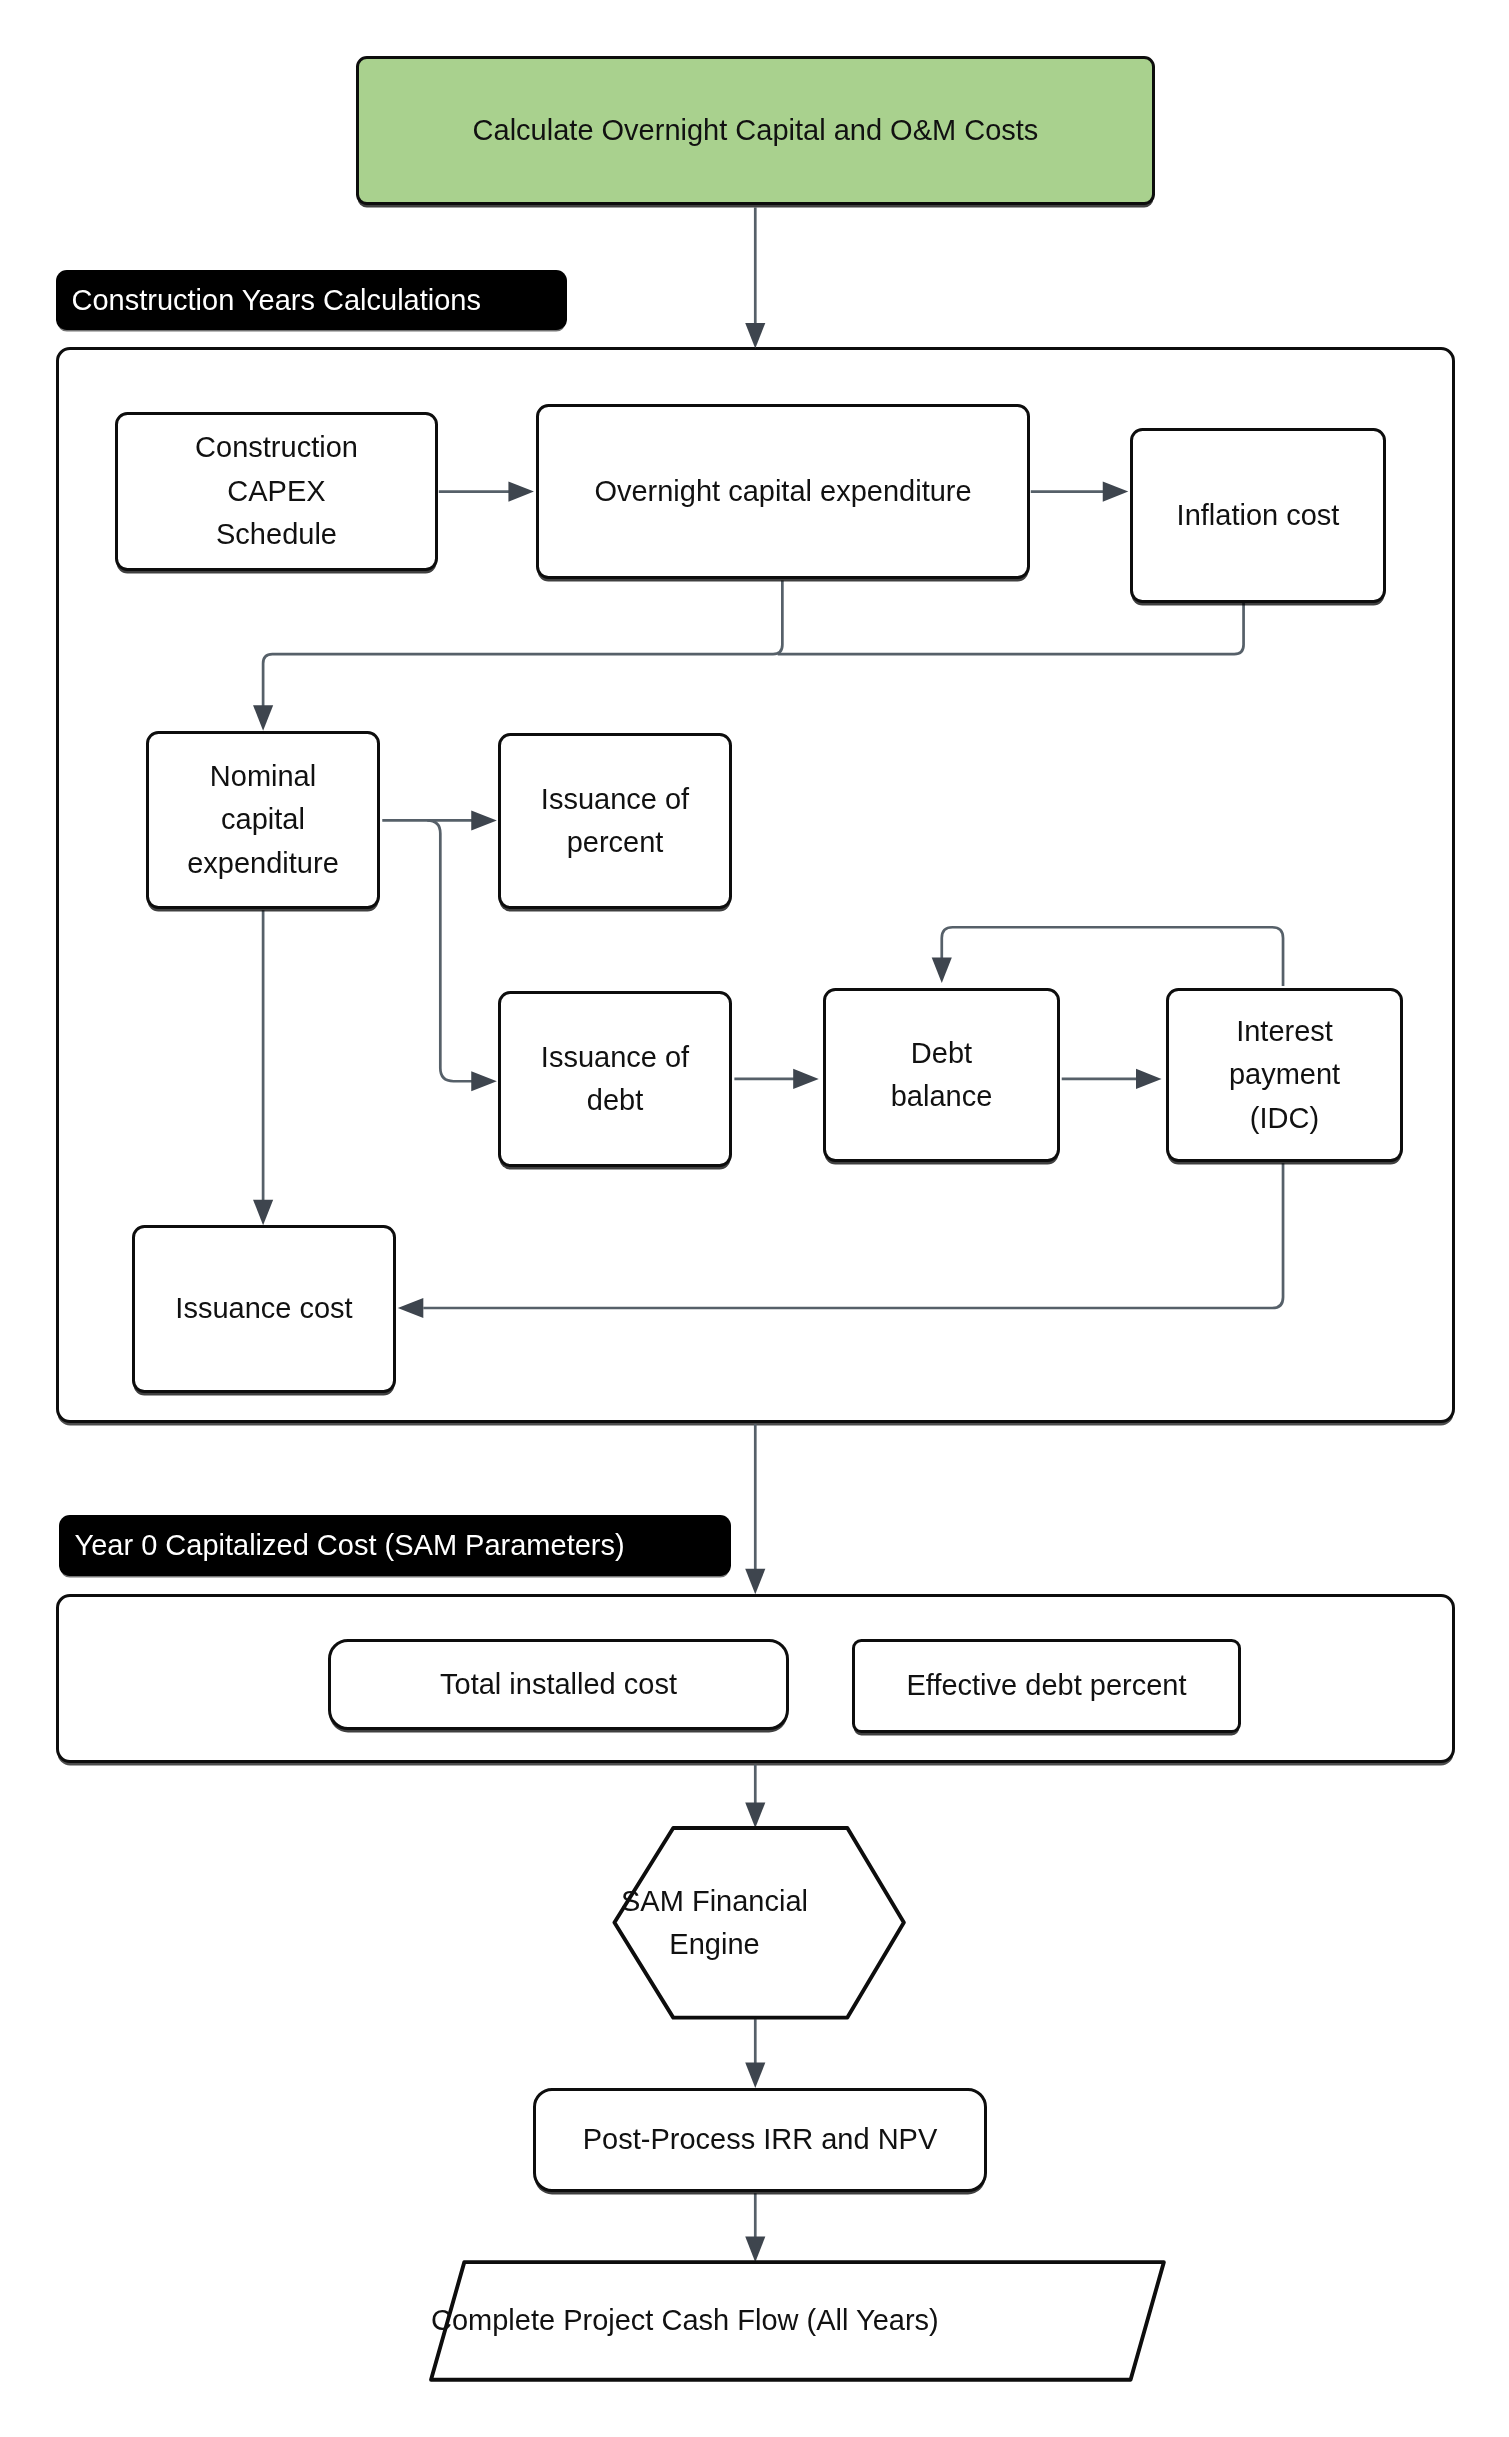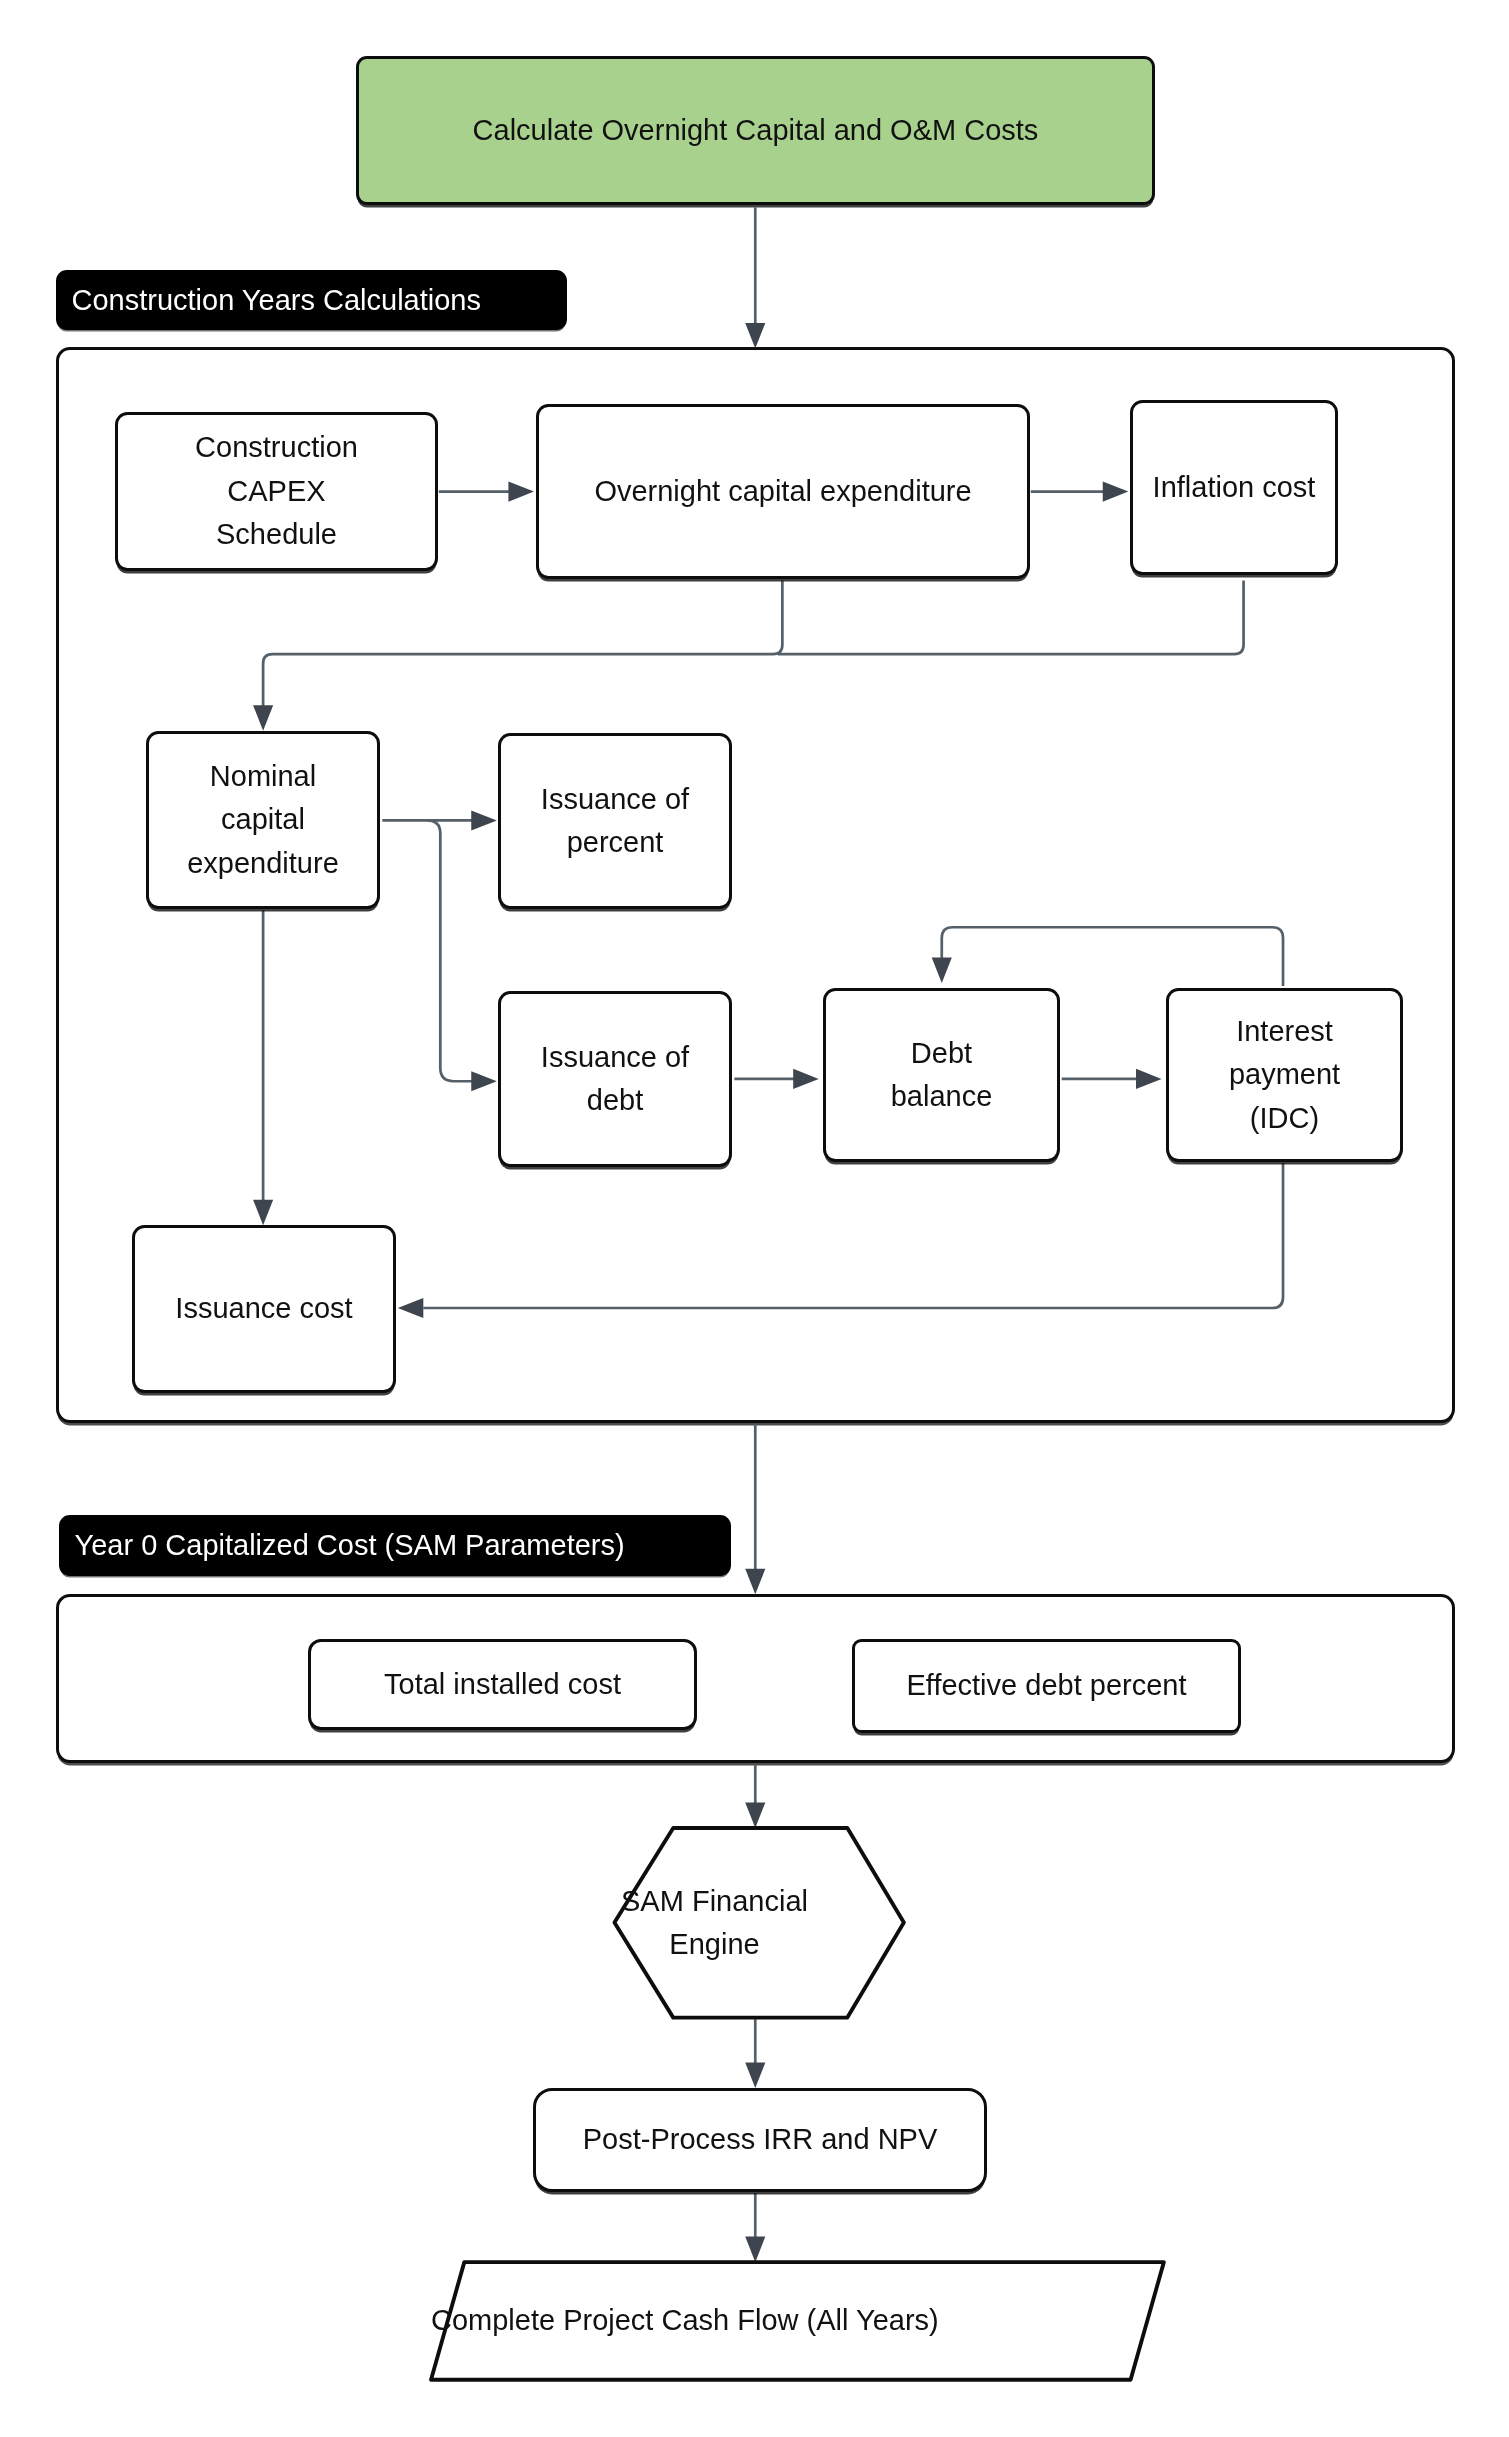--- a/index.html
+++ b/index.html
@@ -117,21 +117,21 @@
   <div class="section-pill" style="left:59px;top:1515px;width:672px;height:61px;">
     <span>Year 0 Capitalized Cost (SAM Parameters)</span>
   </div>
 
   <div class="node" style="left:115px;top:412px;width:323px;height:159px;">
     <span class="lbl" style="width:224px;">Construction CAPEX Schedule</span>
   </div>
   <div class="node" style="left:536px;top:404px;width:494px;height:175px;">
     <span class="lbl nowrap">Overnight capital expenditure</span>
   </div>
-  <div class="node" style="left:1130px;top:400px;width:208px;height:175px;">
+  <div class="node" style="left:1130px;top:428px;width:256px;height:175px;">
     <span class="lbl nowrap">Inflation cost</span>
   </div>
   <div class="node" style="left:146px;top:731px;width:234px;height:178px;">
     <span class="lbl" style="width:164px;">Nominal capital expenditure</span>
   </div>
   <div class="node" style="left:498px;top:733px;width:234px;height:176px;">
     <span class="lbl" style="width:166px;">Issuance of percent</span>
   </div>
   <div class="node" style="left:498px;top:991px;width:234px;height:176px;">
     <span class="lbl" style="width:166px;">Issuance of debt</span>
@@ -139,21 +139,21 @@
   <div class="node" style="left:823px;top:988px;width:237px;height:174px;">
     <span class="lbl" style="width:128px;">Debt balance</span>
   </div>
   <div class="node" style="left:1166px;top:988px;width:237px;height:174px;">
     <span class="lbl" style="width:159px;">Interest payment (IDC)</span>
   </div>
   <div class="node" style="left:132px;top:1225px;width:264px;height:168px;">
     <span class="lbl nowrap">Issuance cost</span>
   </div>
 
-  <div class="node" style="left:308px;top:1639px;width:389px;height:91px;border-radius:13px;">
+  <div class="node" style="left:328px;top:1639px;width:461px;height:91px;border-radius:20px;">
     <span class="lbl nowrap">Total installed cost</span>
   </div>
   <div class="node" style="left:852px;top:1639px;width:389px;height:94px;border-radius:9.3px;">
     <span class="lbl nowrap">Effective debt percent</span>
   </div>
 
   <div class="shape-label" style="left:614px;top:1828px;width:289px;height:190px;">
     <span class="lbl" style="width:201px;">SAM Financial Engine</span>
   </div>
 

